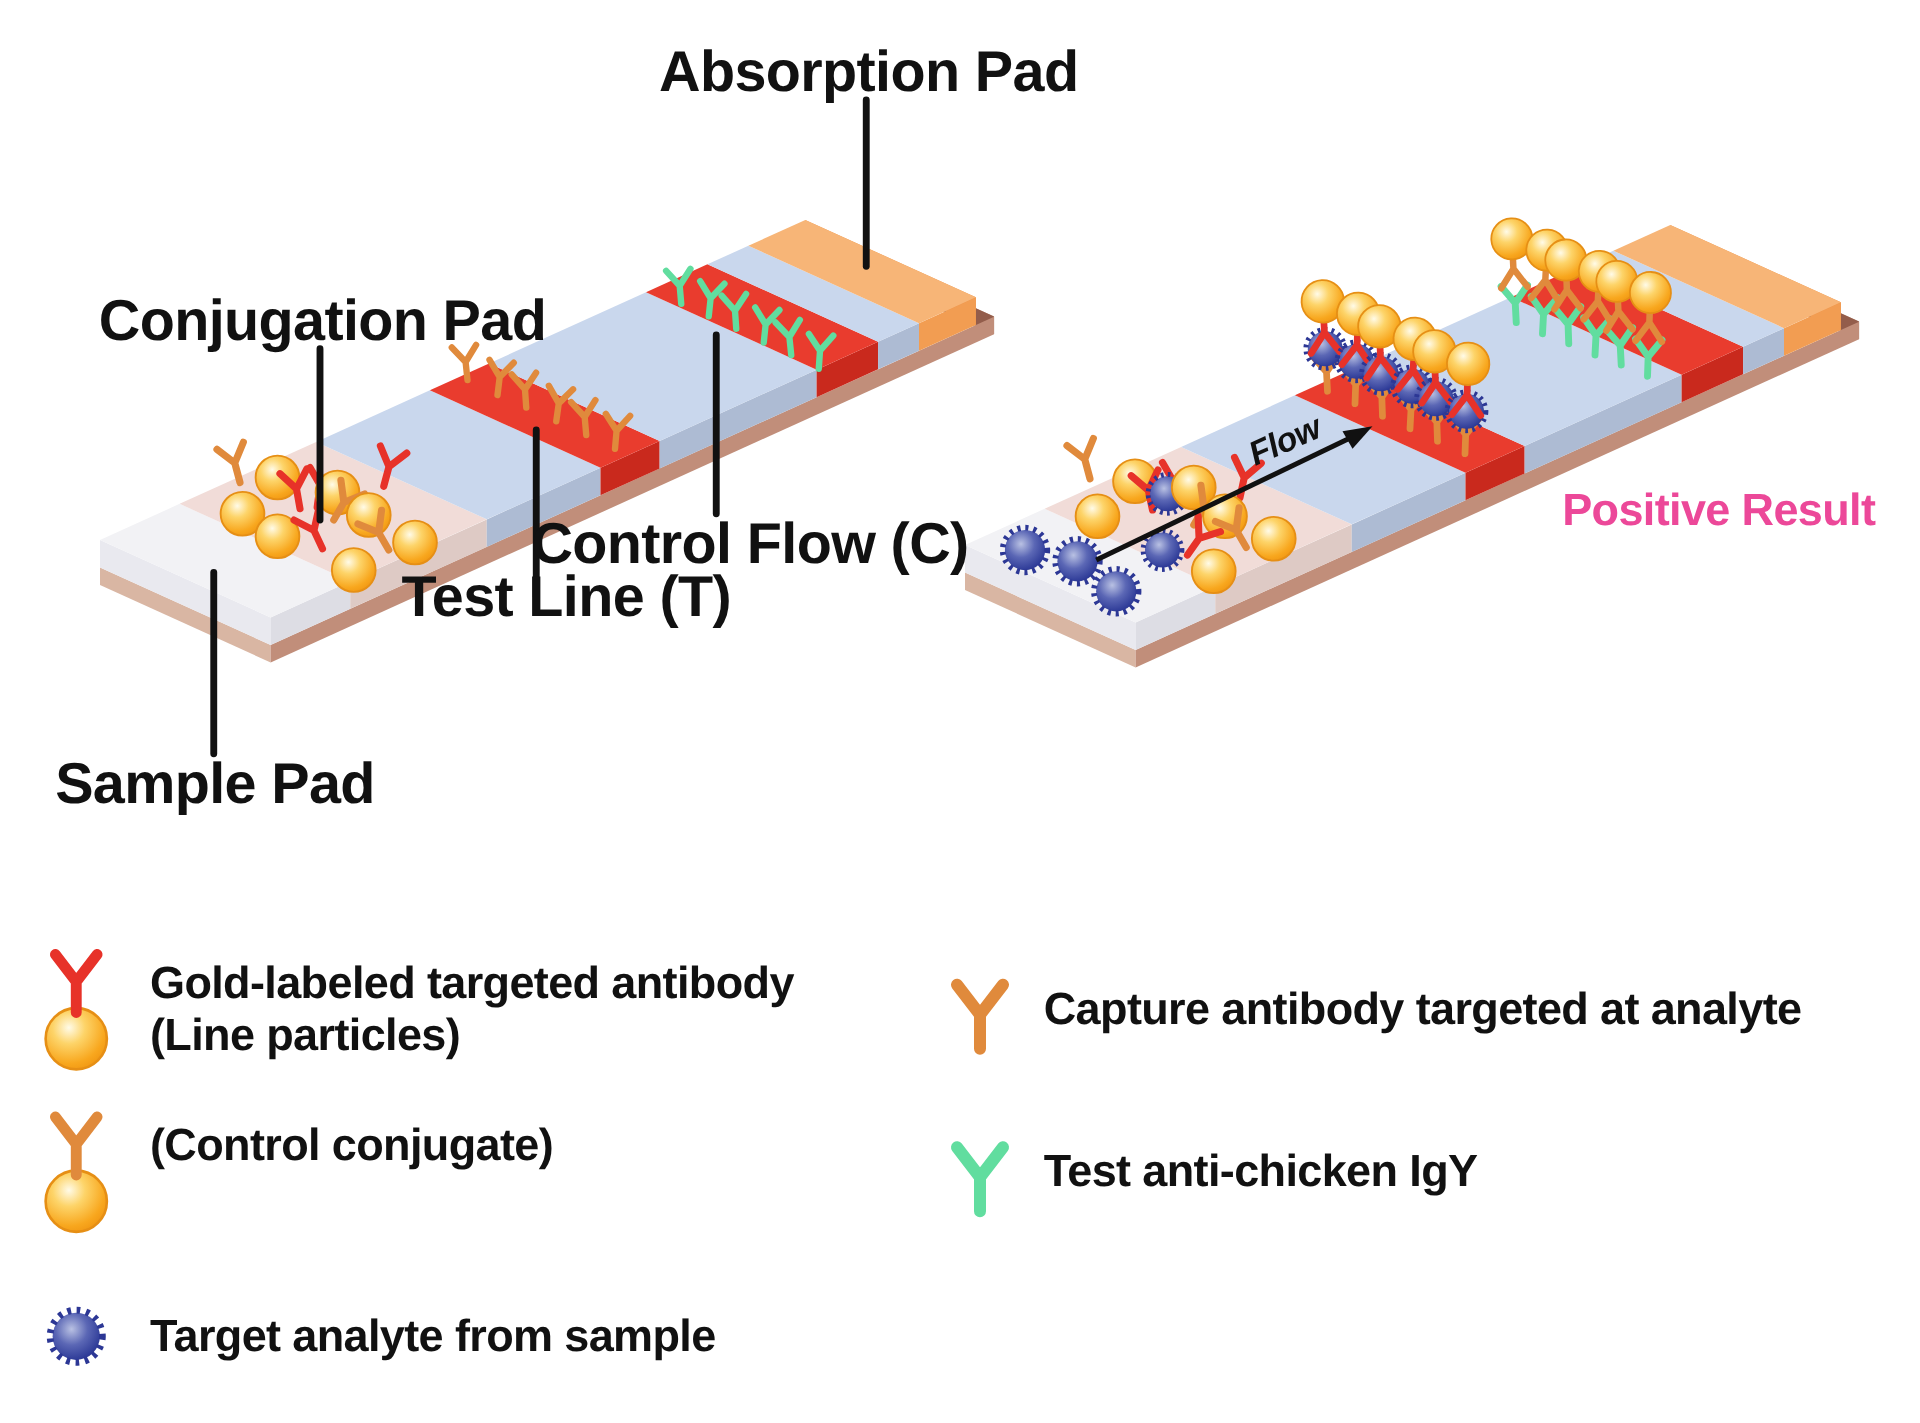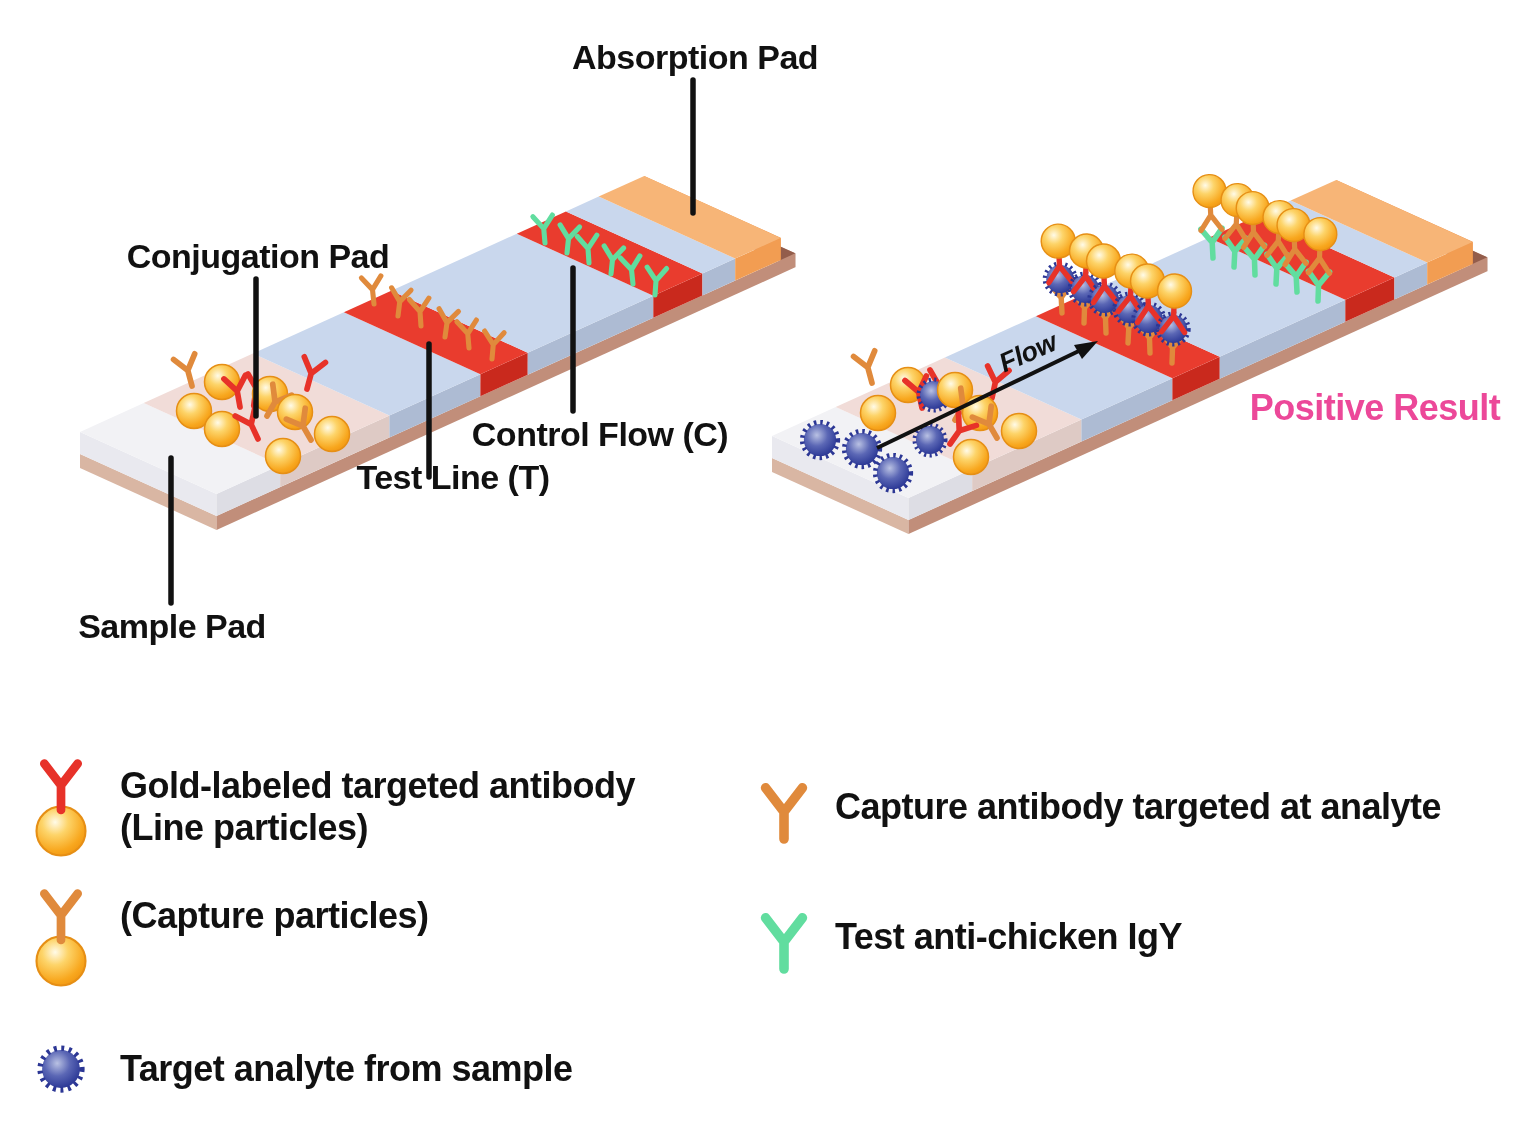--- a/index.html
+++ b/index.html
@@ -1,19 +1,19 @@
 <!DOCTYPE html>
 <html><head>
 <meta charset="utf-8">
 <style>
   html,body{margin:0;padding:0;background:#ffffff;}
   .stage{position:relative;width:1536px;height:1138px;background:#ffffff;overflow:hidden;
          font-family:"Liberation Sans",sans-serif;}
   .stage svg{position:absolute;left:0;top:0;}
-  .lbl{position:absolute;transform:translate(-50%,-50%);font-weight:700;font-size:34px;
+  .lbl{position:absolute;transform:translate(-50%,-50%);font-weight:700;font-size:46px;
        color:#111111;white-space:nowrap;letter-spacing:-0.5px;}
   .lbl.flow{font-size:27px;font-style:italic;transform:translate(-50%,-50%) rotate(-24deg);}
   .lbl.positive{color:#ec4899;font-size:36px;}
   .legend-text{position:absolute;font-weight:700;font-size:36px;color:#111111;
                line-height:42px;white-space:nowrap;letter-spacing:-0.5px;}
 </style>
 </head>
 <body>
 
 <div class="stage">
@@ -227,21 +227,21 @@
 <div class="lbl" style="left:453px;top:477px">Test Line (T)</div>
 <div class="lbl" style="left:172px;top:626px">Sample Pad</div>
 <div class="lbl flow" style="left:1028px;top:353px">Flow</div>
 <div class="lbl positive" style="left:1375px;top:408px">Positive Result</div>
 
 <div class="legend-text" style="left:120px;top:765px">
   <div>Gold-labeled targeted antibody</div>
   <div>(Line particles)</div>
 </div>
 <div class="legend-text" style="left:120px;top:895px">
-  <div>(Capture particles)</div>
+  <div>(Control conjugate)</div>
 </div>
 <div class="legend-text" style="left:120px;top:1048px">
   <div>Target analyte from sample</div>
 </div>
 <div class="legend-text" style="left:835px;top:786px">
   <div>Capture antibody targeted at analyte</div>
 </div>
 <div class="legend-text" style="left:835px;top:916px">
   <div>Test anti-chicken IgY</div>
 </div>

